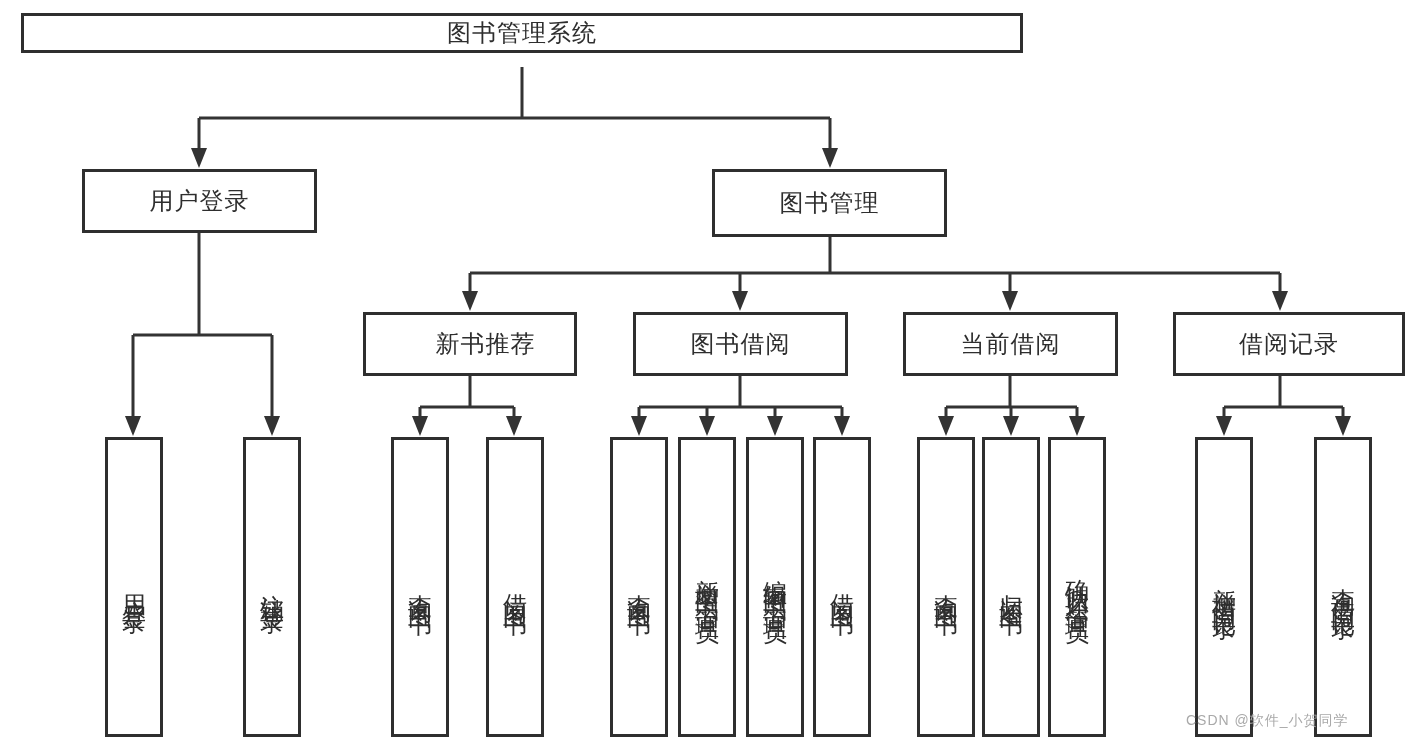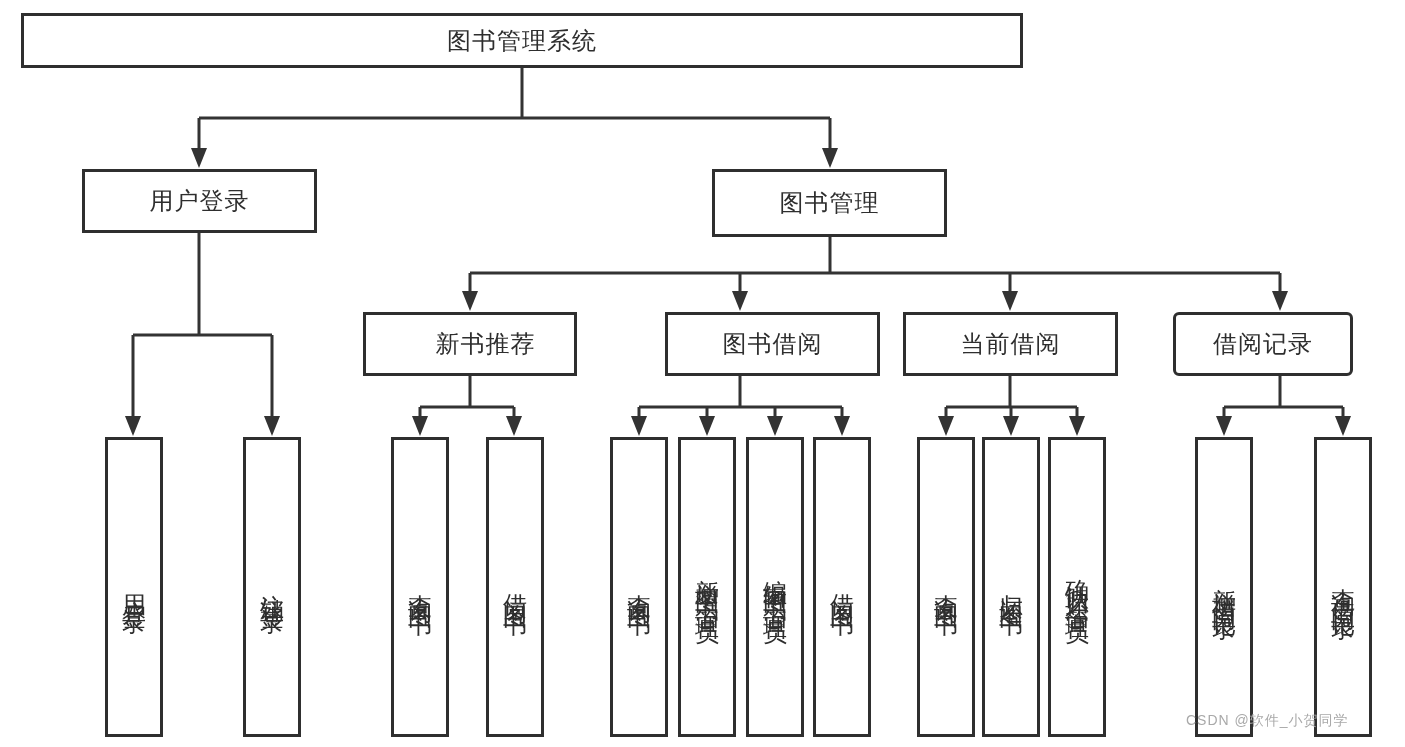--- a/index.html
+++ b/index.html
@@ -83,29 +83,29 @@
       <polygon points="767,416 783,416 775,436"></polygon>
       <polygon points="834,416 850,416 842,436"></polygon>
       <polygon points="938,416 954,416 946,436"></polygon>
       <polygon points="1003,416 1019,416 1011,436"></polygon>
       <polygon points="1069,416 1085,416 1077,436"></polygon>
       <polygon points="1216,416 1232,416 1224,436"></polygon>
       <polygon points="1335,416 1351,416 1343,436"></polygon>
     </g>
   </svg>
 
-  <div class="node" style="left:21px; top:13px; width:1002px; height:55px;">图书管理系统</div>
+  <div class="node" style="left:21px; top:13px; width:1002px; height:40px;">图书管理系统</div>
 
   <div class="node" style="left:82px; top:169px; width:235px; height:64px;">用户登录</div>
   <div class="node" style="left:712px; top:169px; width:235px; height:68px;">图书管理</div>
 
   <div class="node" style="left:363px; top:312px; width:214px; height:64px;padding-left:31px;">新书推荐</div>
-  <div class="node" style="left:633px; top:312px; width:215px; height:64px;margin-left:32px;">图书借阅</div>
+  <div class="node" style="left:633px; top:312px; width:215px; height:64px;">图书借阅</div>
   <div class="node" style="left:903px; top:312px; width:215px; height:64px;">当前借阅</div>
-  <div class="node" style="left:1173px; top:312px; width:180px; height:64px;border-radius:6px;">借阅记录</div>
+  <div class="node" style="left:1173px; top:312px; width:232px; height:64px;">借阅记录</div>
 
   <div class="node leaf" style="left:105px; top:437px; width:58px; height:300px;">用户登录</div>
   <div class="node leaf" style="left:243px; top:437px; width:58px; height:300px;">注销登录</div>
 
   <div class="node leaf" style="left:391px; top:437px; width:58px; height:300px;">查询图书</div>
   <div class="node leaf" style="left:486px; top:437px; width:58px; height:300px;">借阅图书</div>
 
   <div class="node leaf" style="left:610px; top:437px; width:58px; height:300px;">查询图书</div>
   <div class="node leaf" style="left:678px; top:437px; width:58px; height:300px;">新增图书（管理员）</div>
   <div class="node leaf" style="left:746px; top:437px; width:58px; height:300px;">编辑图书（管理员）</div>

